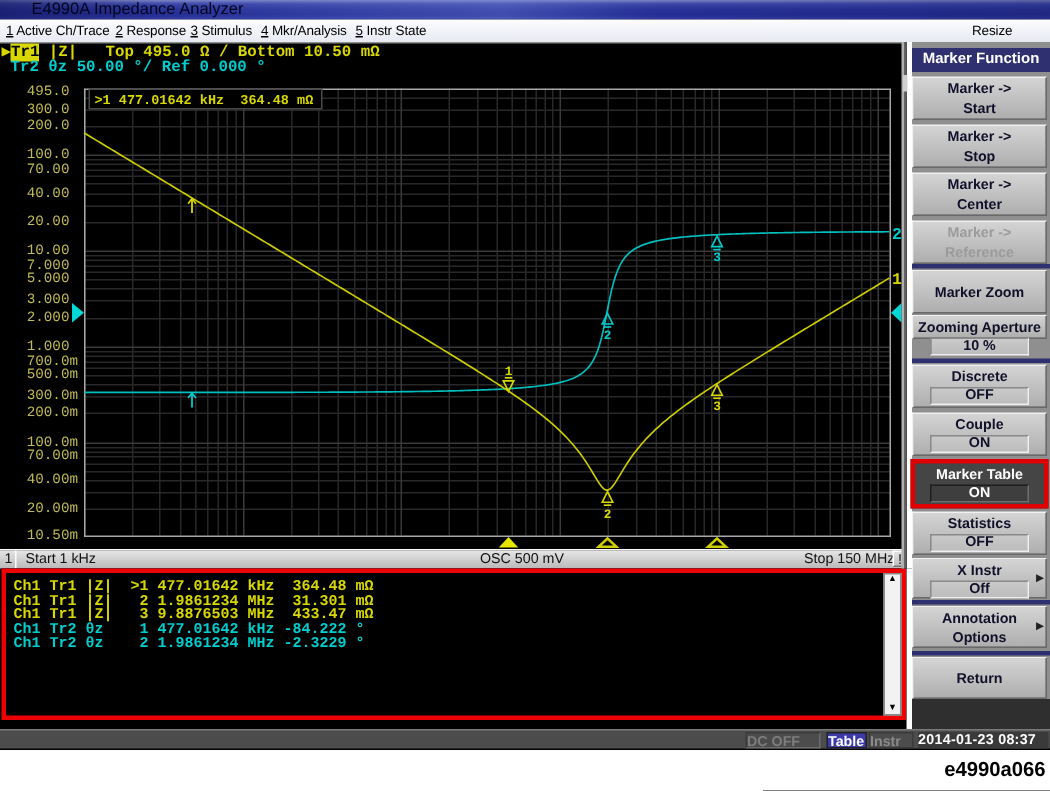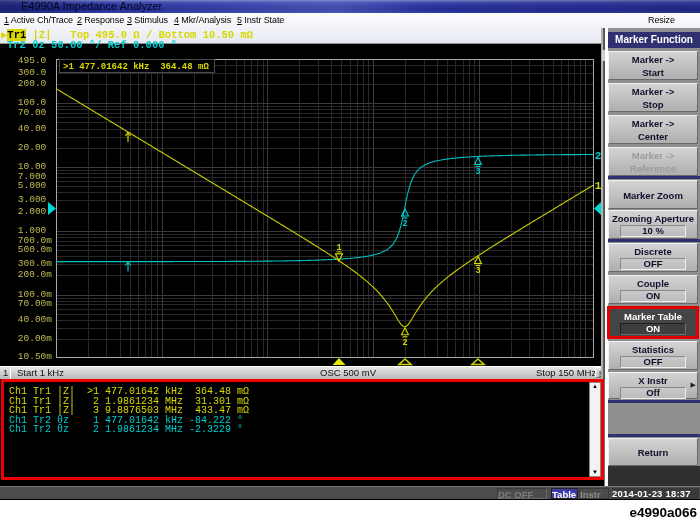--- a/index.html
+++ b/index.html
@@ -1,29 +1,29 @@
 <!DOCTYPE html>
 <html><head><meta charset="utf-8"><style>
 * {margin:0;padding:0;box-sizing:border-box}
 body {width:700px;height:527px;background:#fff;font-family:'Liberation Sans',sans-serif;position:relative;overflow:hidden}
 #app {position:absolute;left:0;top:0;width:700px;height:500px;background:#000}
 #title {position:absolute;left:0;top:0;width:700px;height:13px;background:linear-gradient(90deg,rgba(16,18,80,.5) 0px,rgba(16,18,80,0) 15%,rgba(130,150,235,.3) 48%,rgba(130,150,235,0) 62%,rgba(16,18,80,.25) 100%),linear-gradient(180deg,#7b85c4 0%,#3c47a8 20%,#2a349a 45%,#232d92 75%,#323ca2 100%);color:#05051e;font-size:11px;line-height:13px;padding-left:21px}
-#menu {position:absolute;left:0;top:13px;width:700px;height:31px;background:linear-gradient(180deg,#fdfdfe,#e7e9f2);border-bottom:1px solid #8e8e8e;font-size:9px;color:#000;line-height:14px}
+#menu {position:absolute;left:0;top:13px;width:700px;height:16px;background:linear-gradient(180deg,#fdfdfe,#e7e9f2);border-bottom:1px solid #8e8e8e;font-size:9px;color:#000;line-height:14px}
 #menu span {position:absolute;top:0;letter-spacing:-0.1px}
 .tr1line {position:absolute;left:1px;top:30px;height:10px;font-family:'Liberation Mono',monospace;font-weight:bold;font-size:10.5px;line-height:10px;color:#d8d800;white-space:pre}
 .tr2line {position:absolute;left:7px;top:40px;height:10px;font-family:'Liberation Mono',monospace;font-weight:bold;font-size:10.5px;line-height:11px;color:#00cdcd;white-space:pre}
 .tr1box {background:#d8d800;color:#000}
 .ylab {position:absolute;right:648px;width:54px;text-align:right;font-family:'Liberation Mono',monospace;font-weight:normal;font-size:9.5px;color:#c0ba55;line-height:10px;white-space:pre}
 #plotsvg {position:absolute;left:0;top:0}
 #stim {position:absolute;left:0;top:366px;width:603px;height:13px;background:linear-gradient(180deg,#e6e6e6,#b9b9b9);border-top:1px solid #fff;font-size:9.5px;color:#111;line-height:12px}
 #stim .ch {position:absolute;left:0;top:0;width:11px;height:12px;border-right:1px solid #fff;padding-left:3px}
 #mtable {position:absolute;left:1px;top:379px;width:603px;height:101px;background:#000;border:3px solid #ee0000}
 #mscroll {position:absolute;left:585px;top:0px;width:12px;height:95px;background:#f2f2f2;border:1px solid #888;font-size:6px;color:#000;text-align:center;line-height:7px}
 #mscroll .dn {position:absolute;bottom:0;left:0;width:100%}
-.mrow {font-family:'Liberation Mono',monospace;font-weight:normal;font-size:10px;line-height:9.5px;white-space:pre;margin-left:5px}
+.mrow {font-family:'Liberation Mono',monospace;font-weight:bold;font-size:10px;line-height:9.5px;white-space:pre;margin-left:5px}
 .mrow.y {color:#d8d800} .mrow.c {color:#00cdcd}
 #mtable .mrow:first-child {margin-top:5px}
 #splitter {position:absolute;left:601px;top:28px;width:7px;height:351px;background:linear-gradient(90deg,#b0b0b0 0px,#b0b0b0 2px,#666 2px,#4a4a4a 4px,#fff 4px,#fdfdfd 7px)}
 #sidebar {position:absolute;left:608px;top:28px;width:92px;height:438px;background:#8f8f8f}
 #sidebot {position:absolute;left:608px;top:466px;width:92px;height:20px;background:#2f2f2f}
 .shead {position:absolute;left:0px;top:4px;width:92px;height:16px;background:#2e3070;color:#fff;font-size:10px;font-weight:bold;text-align:center;line-height:16px}
 .sbtn {position:absolute;left:0px;width:90px;background:linear-gradient(180deg,#d4d4d4,#aeaeae);border:1px solid;border-color:#f2f2f2 #696969 #696969 #f2f2f2;text-align:center;padding-top:1px}
 .bl {font-size:9.5px;font-weight:bold;color:#10102a;line-height:13px}
 .bl.dis {color:#9b9b9b}
 .state {width:66px;height:12px;margin:0 auto;background:linear-gradient(180deg,#c9c9c9,#bcbcbc);border:1px solid;border-color:#8a8a8a #efefef #efefef #8a8a8a;font-size:9.5px;font-weight:bold;color:#10102a;line-height:10px}
@@ -226,21 +226,21 @@
       <div class="bl">Center</div>
     </div>
 <div class="sbtn" style="top:119px;height:29px;">
       <div class="bl dis">Marker -&gt;</div>
       <div class="bl dis">Reference</div>
     </div>
 <div class="sep" style="top:148px"></div>
 <div class="sbtn" style="top:152px;height:29px;">
       <div class="bl"><span style="line-height:27px">Marker Zoom</span></div>
     </div>
-<div class="sbtn" style="top:182px;height:29px;">
+<div class="sbtn" style="top:182px;height:16px;">
       <div class="bl">Zooming Aperture</div>
       <div class="state">10 %</div>
     </div>
 <div class="sep" style="top:211px"></div>
 <div class="sbtn" style="top:215px;height:29px;">
       <div class="bl">Discrete</div>
       <div class="state">OFF</div>
     </div>
 <div class="sbtn" style="top:247px;height:29px;">
       <div class="bl">Couple</div>
@@ -253,25 +253,30 @@
 <div class="sbtn" style="top:313px;height:29px;">
       <div class="bl">Statistics</div>
       <div class="state">OFF</div>
     </div>
 <div class="sbtn" style="top:344px;height:27px;">
       <div class="bl">X Instr</div>
       <div class="state">Off</div>
       <div class="arr">▶</div>
     </div>
 <div class="sep" style="top:372px"></div>
+<div class="sbtn" style="top:376px;height:28px;">
+      <div class="bl">Annotation</div>
+      <div class="bl">Options</div>
+      <div class="arr">▶</div>
+    </div>
 <div class="sep" style="top:405.5px"></div>
 <div class="sbtn" style="top:410px;height:28px;">
       <div class="bl"><span style="line-height:26px">Return</span></div>
     </div>
 </div>
 <div id="sidebot"></div>
 <div id="status">
 <div class="seg" style="left:497px;width:50px;color:#7d7d7d;border:1px solid;border-color:#3a3a3a #6a6a6a #6a6a6a #3a3a3a">DC OFF</div>
 <div class="seg" style="left:551px;width:27px;color:#fff;background:#3a3aa8;border:1px solid #222">Table</div>
 <div class="seg" style="left:579px;width:30px;color:#8a8a8a;border:1px solid #3a3a3a">Instr</div>
-<div class="seg" style="left:612px;width:87px;color:#fff;background:#3a3a3a;letter-spacing:0.2px">2014-01-23 18:37</div>
+<div class="seg" style="left:612px;width:87px;color:#fff;background:#3a3a3a;letter-spacing:0.2px">2014-01-23 08:37</div>
 </div>
 <div id="imgtag">e4990a066</div>
 
 </body></html>

